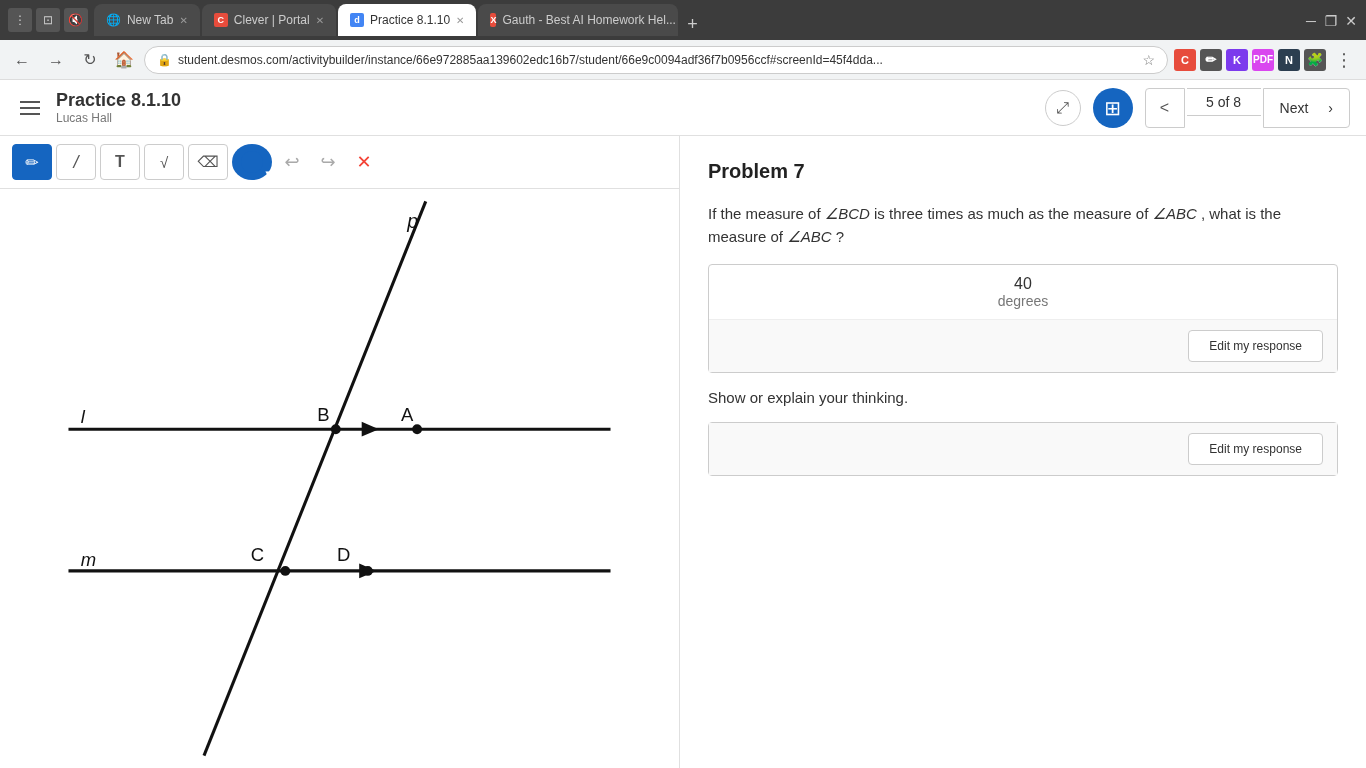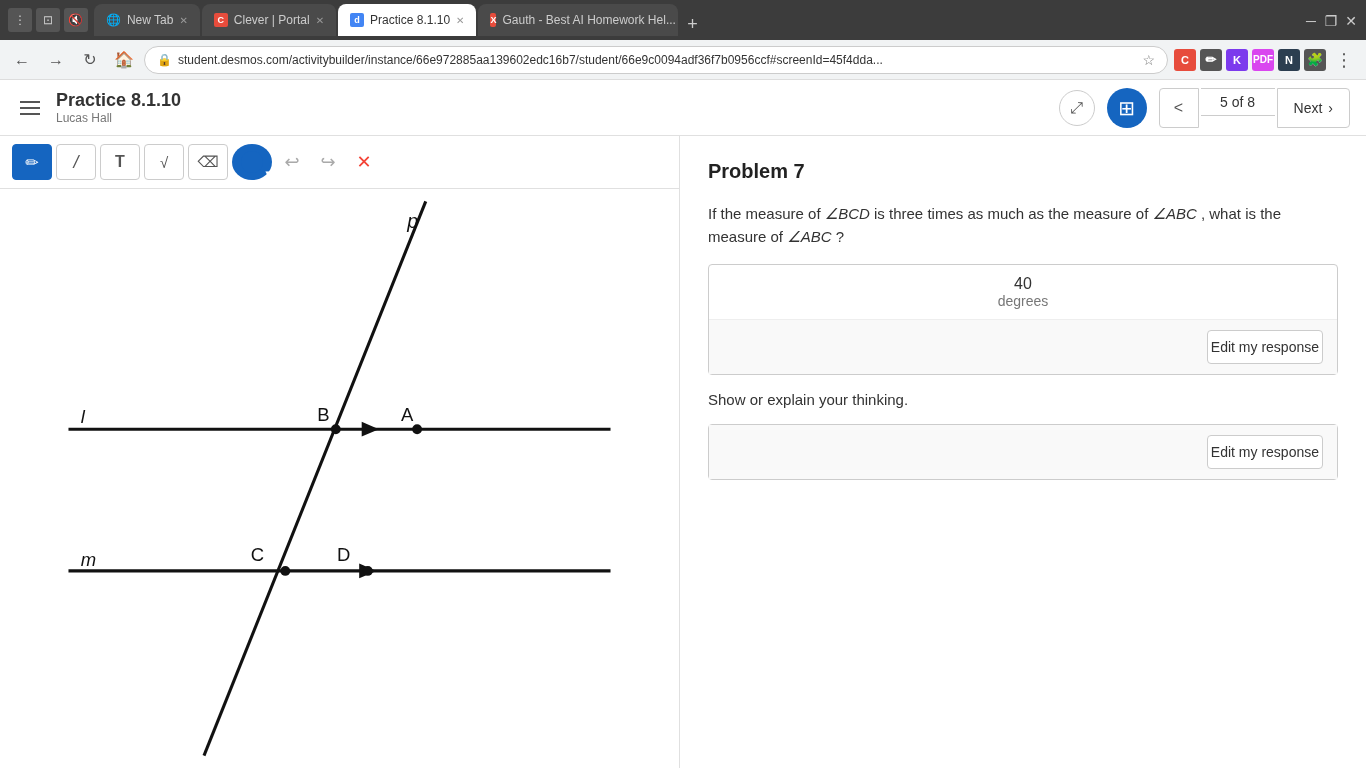--- a/index.html
+++ b/index.html
@@ -193,21 +193,21 @@
     }
     .next-btn {
       height: 40px;
       padding: 0 16px;
       background: #fff;
       border: 1px solid #ccc;
       border-radius: 0 4px 4px 0;
       cursor: pointer;
       font-size: 14px;
       color: #333;
-      display: flex; align-items: center; gap: 6px;
+      display: flex; align-items: center; gap: 20px;
     }
 
     
     .main-content {
       display: flex;
       height: calc(768px - 40px - 40px - 56px);
     }
     .left-panel {
       width: 680px;
       border-right: 1px solid #e0e0e0;
@@ -319,26 +319,26 @@
       font-size: 14px;
       color: #777;
     }
     .edit-response-row {
       padding: 10px 14px;
       display: flex;
       justify-content: flex-end;
       background: #f9f9f9;
     }
     .edit-response-btn {
-      padding: 8px 3px;
+      padding: 8px 20px;
       background: #fff;
       border: 1px solid #ccc;
       border-radius: 4px;
       cursor: pointer;
-      font-size: 14px;
+      font-size: 12px;
       color: #333;
     }
 
     .explain-label {
       font-size: 15px;
       color: #333;
     }
     .explain-box {
       border: 1px solid #ccc;
       border-radius: 4px;

